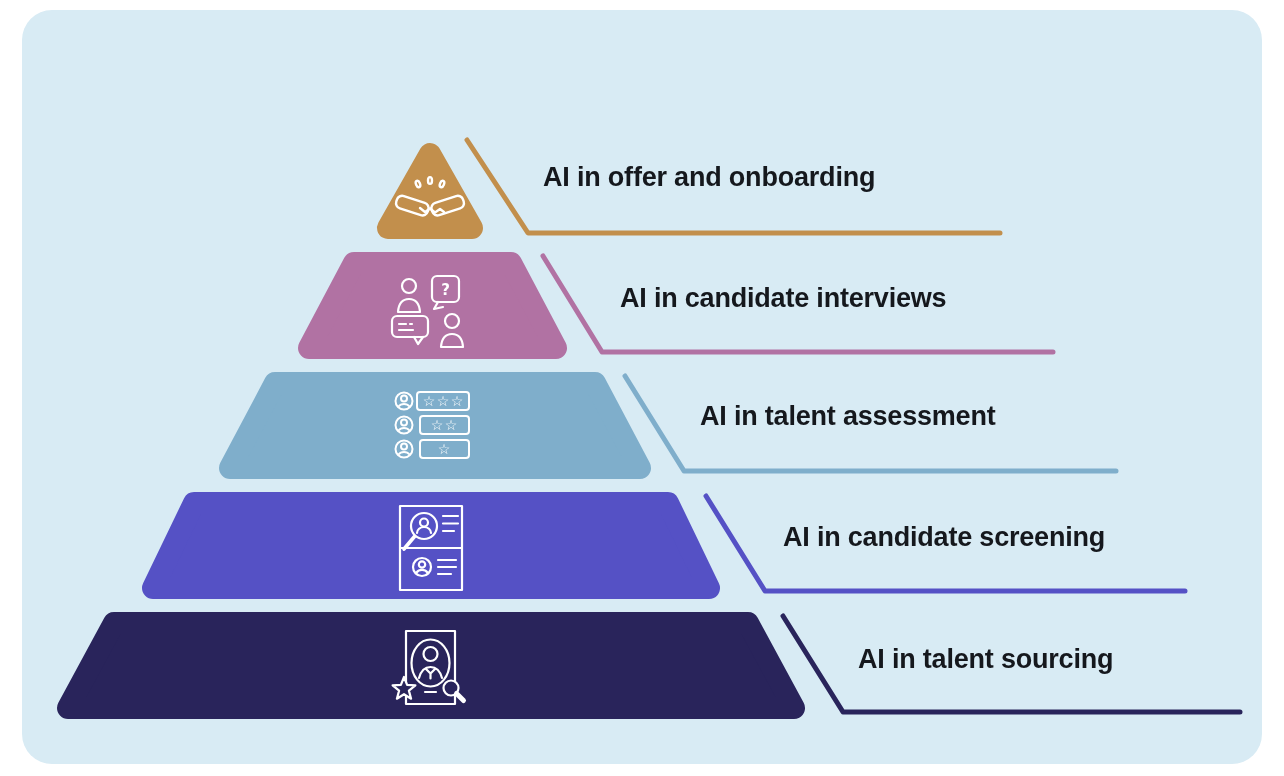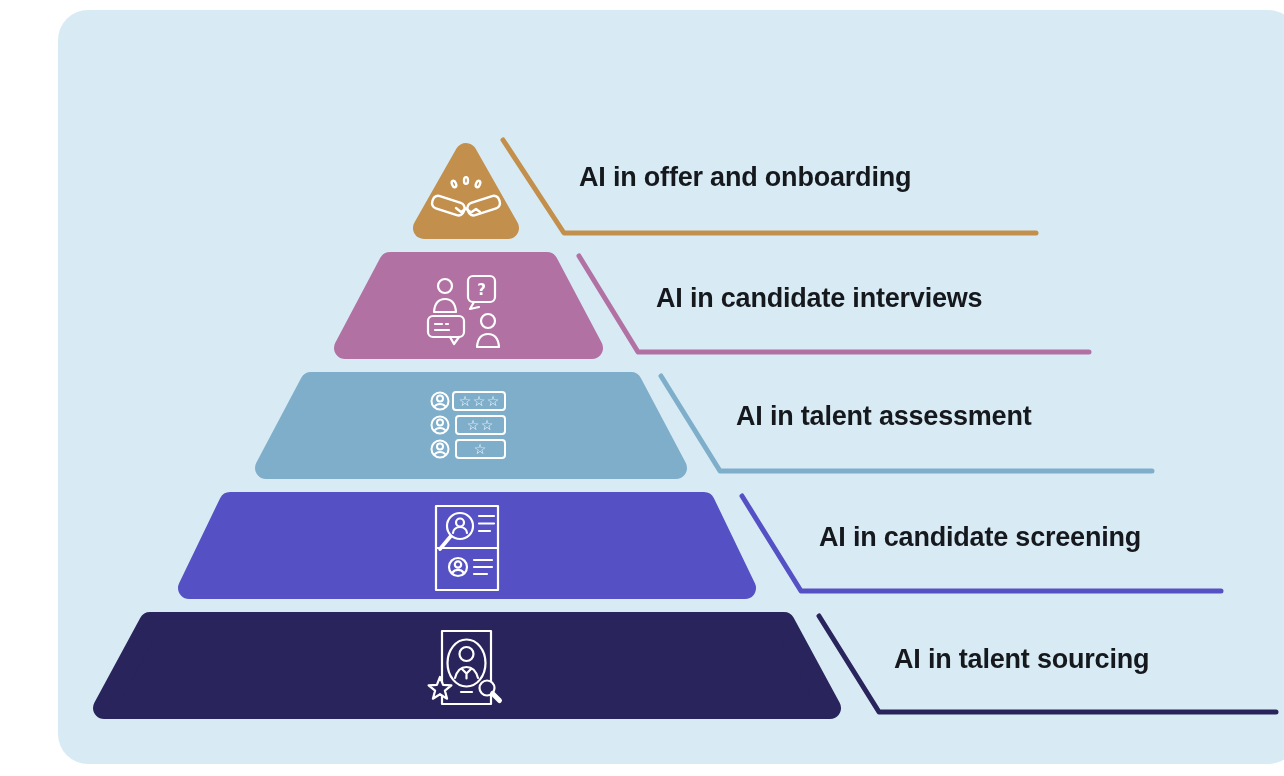--- a/index.html
+++ b/index.html
@@ -8,21 +8,20 @@
     width: 1284px;
     height: 776px;
     background: #ffffff;
     font-family: "Liberation Sans", sans-serif;
     overflow: hidden;
   }
   .stage {
     position: relative;
     width: 1020px;
     height: 776px;
-    margin-left: 36px;
   }
   svg { display: block; }
   .level-label {
     font-family: "Liberation Sans", "DejaVu Sans", sans-serif;
     font-weight: bold;
     font-size: 27px;
     letter-spacing: -0.2px;
   }
   .icon-glyph {
     font-family: "DejaVu Sans", sans-serif;

